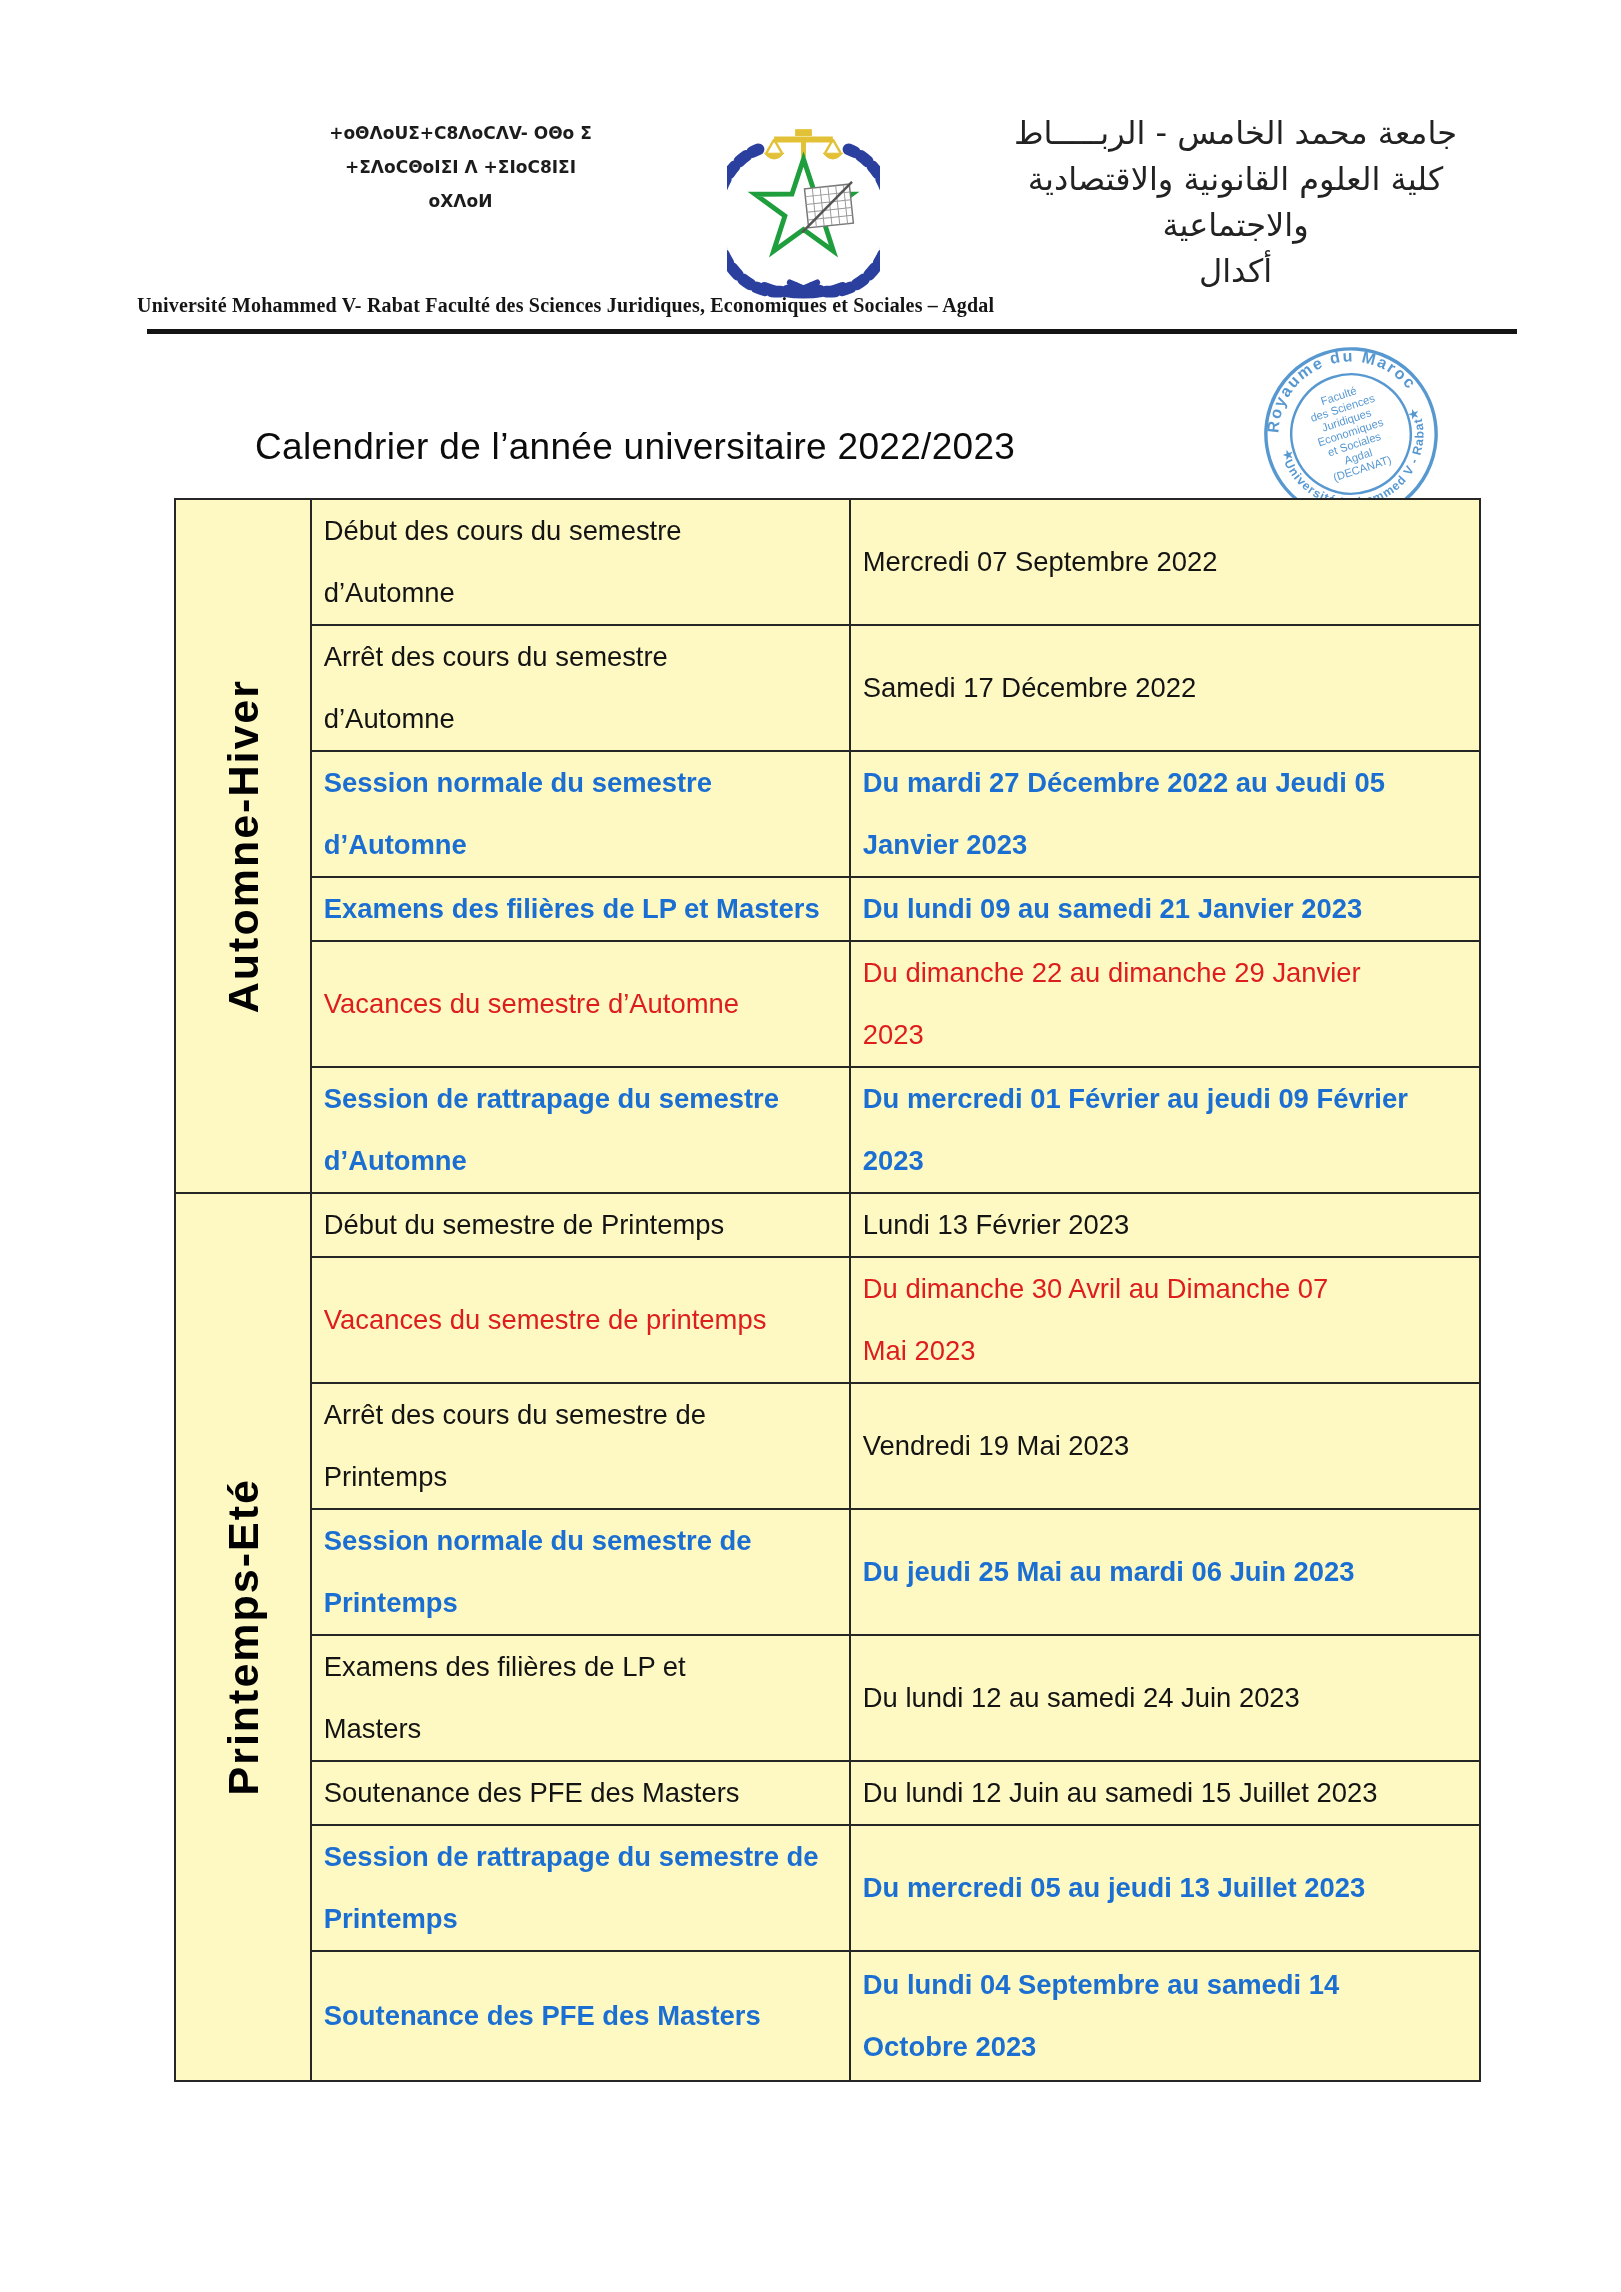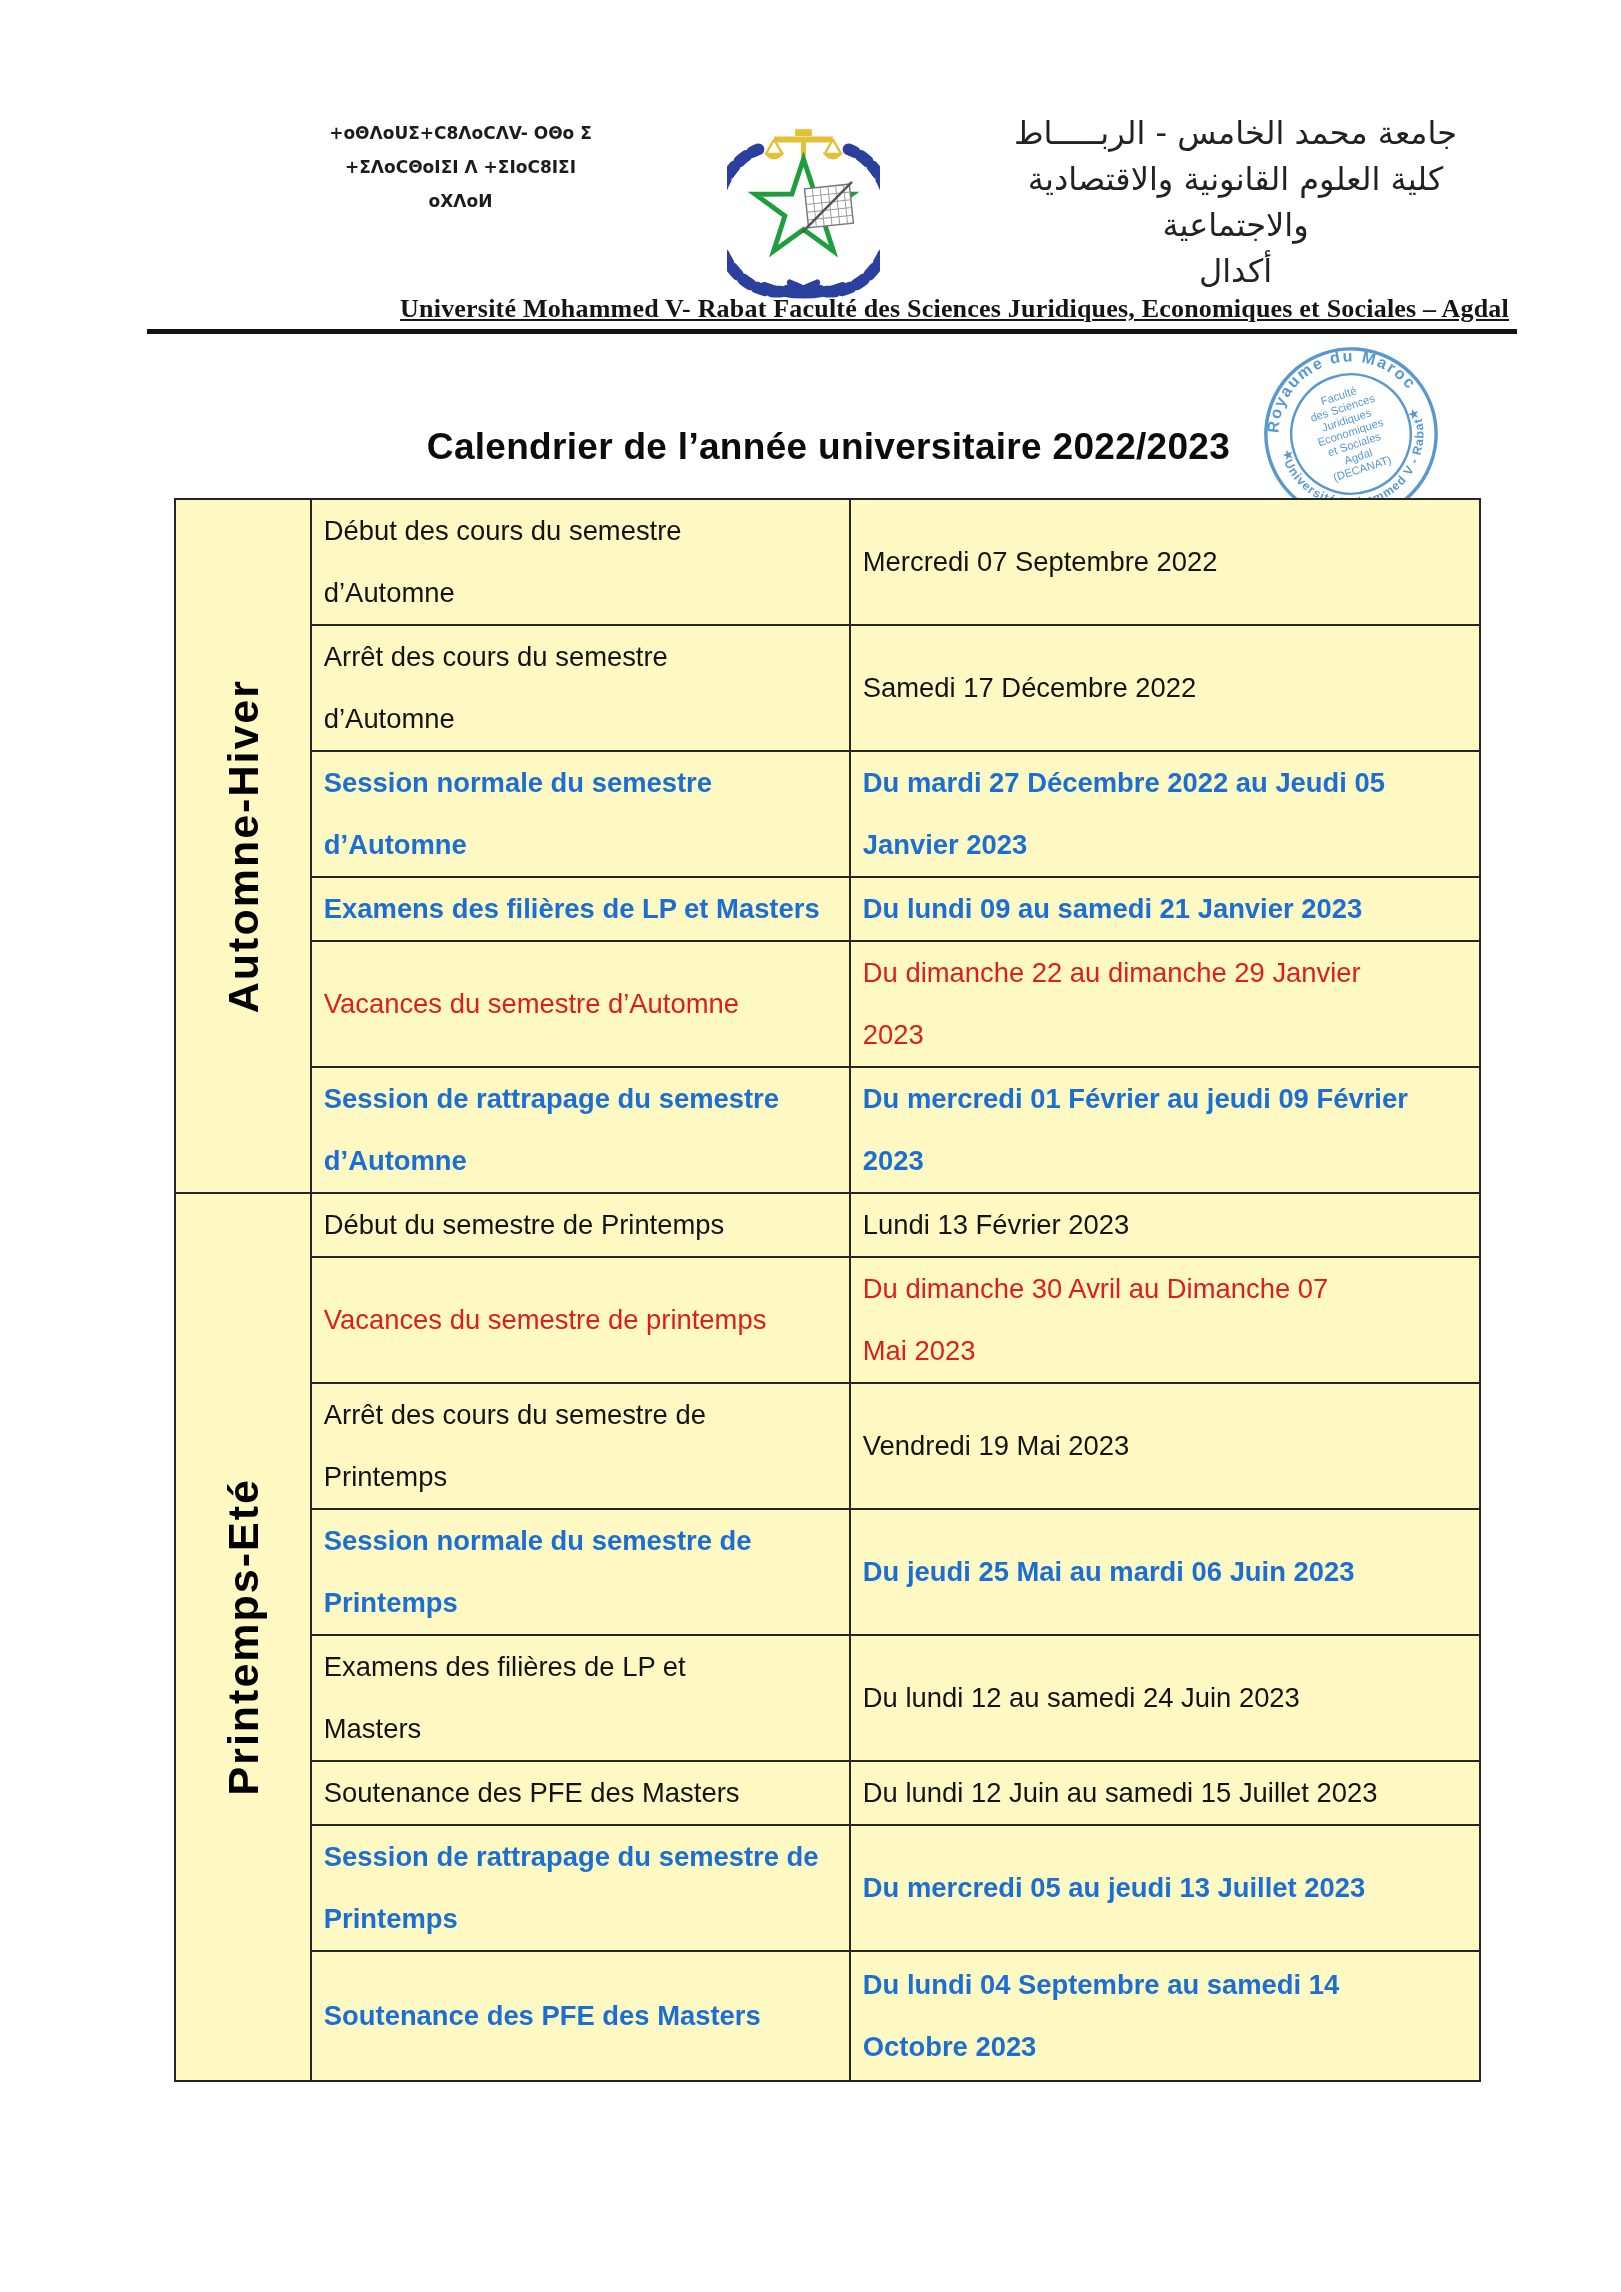--- a/index.html
+++ b/index.html
@@ -19,33 +19,32 @@
   .tifinagh{
     position:absolute;left:186px;top:116px;width:549px;text-align:center;
     font-family:"DejaVu Sans",sans-serif;font-weight:700;font-size:17px;line-height:34px;color:#1c1c1c;
   }
   .seal{position:absolute;left:727px;top:116px;width:153px;height:184px}
   .arabic{
     position:absolute;left:961px;top:110px;width:549px;text-align:center;direction:rtl;
     font-family:"DejaVu Sans",sans-serif;font-size:32px;line-height:46px;color:#222;
   }
   .uni-line{
-    position:absolute;left:137px;top:294px;width:1372px;text-align:right;
-    font-family:"Liberation Serif",serif;font-weight:700;font-size:26px;color:#151515;
+    position:absolute;left:137px;top:294px;width:1372px;text-align:left;
+    font-family:"Liberation Serif",serif;font-weight:700;font-size:20px;color:#151515;
     letter-spacing:0.2px;
-    text-decoration:underline;
   }
   .double-rule{
     position:absolute;left:147px;top:329px;width:1370px;height:3.9px;
     border-top:3.9px solid #141414;border-bottom:2px solid #141414;
   }
   
   .title{
-    position:absolute;left:255px;top:426px;width:1147px;text-align:center;
-    font-size:37px;font-weight:700;color:#0c0c0c;letter-spacing:0.3px;
+    position:absolute;left:255px;top:426px;width:1147px;
+    font-size:37px;font-weight:400;color:#0c0c0c;letter-spacing:0.3px;
   }
   .stamp{position:absolute;left:1260px;top:343px;width:182px;height:182px;opacity:.92}
   
   table.cal{
     position:absolute;left:174px;top:498px;border-collapse:collapse;table-layout:fixed;
     width:1306px;font-size:27.4px;
   }
   table.cal{border:2.9px solid var(--bc)}
   table.cal td{
     border:2px solid var(--bc);border-top-width:2.9px;border-bottom-width:2.9px;

